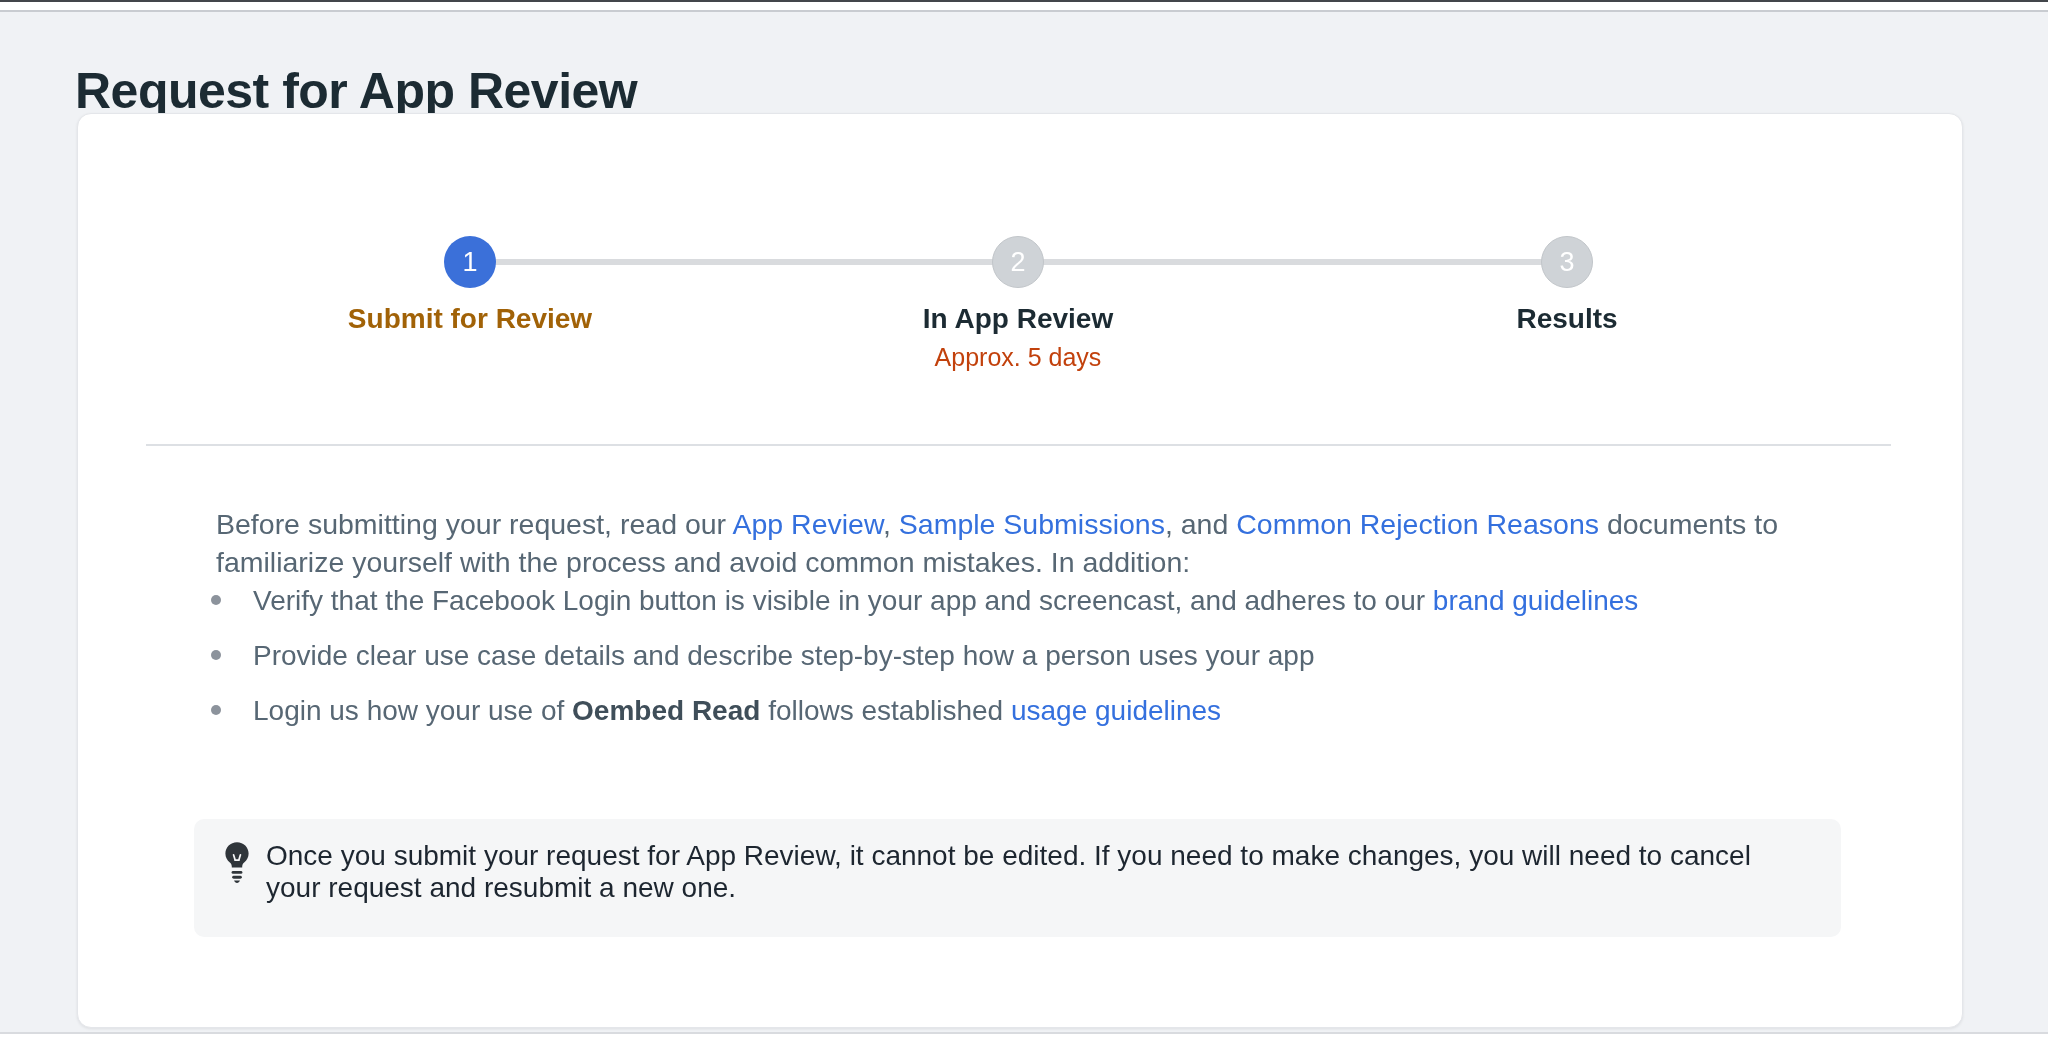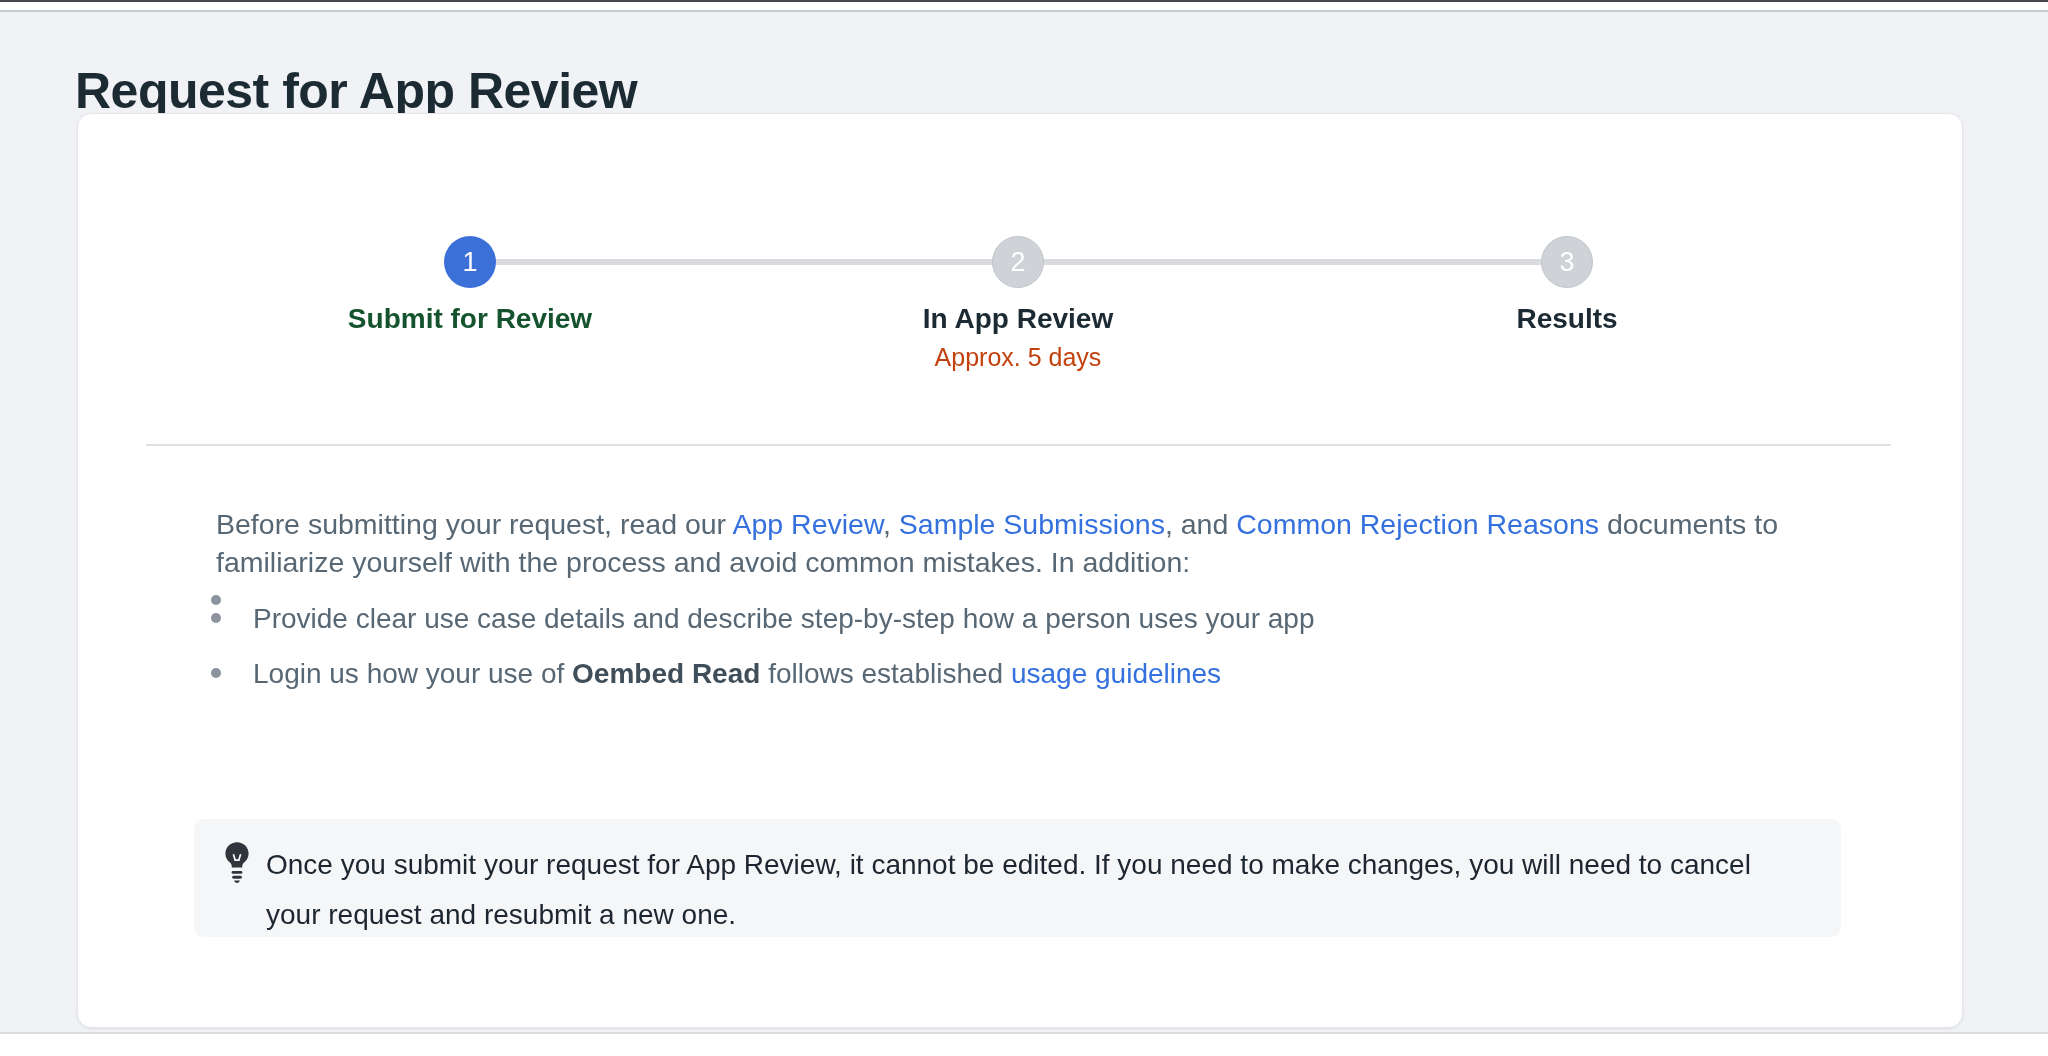--- a/index.html
+++ b/index.html
@@ -38,21 +38,21 @@
   .step-circle.active   { background:#3b70d9; }
   .step-circle.upcoming { background:#cfd3d7; border:1px solid #c2c6ca; line-height:50px; }
   .circle-1 { left:366px; }
   .circle-2 { left:914px; }
   .circle-3 { left:1463px; }
 
   .step-label {
     top:189px; width:440px; text-align:center;
     font-size:28px; font-weight:bold; color:#1c2b33;
   }
-  .label-1 { left:172px; color:#14532d; }
+  .label-1 { left:172px; color:#a16207; }
   .label-2 { left:720px; }
   .label-3 { left:1269px; }
   .step-sublabel { font-weight:normal; font-size:25px; color:#c2410c; margin-top:8px; min-height:0; }
 
   .section-divider { left:68px; top:330px; width:1745px; height:2px; background:#dde0e4; }
 
   
   .intro-paragraph {
     left:115px; top:362px; width:1600px;
     font-size:28.5px; line-height:38px; color:#576774;margin-left:23px;
@@ -71,21 +71,21 @@
   }
 
   
   .tip-box {
     left:116px; top:705px; width:1647px; height:118px;
     background:#f5f6f7; border-radius:10px;
   }
   .tip-icon { left:28px; top:22px; width:30px; height:42px; }
   .tip-text {
     left:72px; top:21px; width:1520px;
-    font-size:28px; line-height:50px; color:#1d2630;
+    font-size:28px; line-height:32px; color:#1d2630;
   }
 </style>
 </head>
 <body>
 
 <div class="abs top-dark-line"></div>
 <div class="abs top-white-bar"></div>
 
 <h1 class="abs page-title">Request for App Review</h1>
 
@@ -110,20 +110,21 @@
     <div class="step-sublabel"></div>
   </div>
 
   <div class="abs section-divider"></div>
 
   <p class="abs intro-paragraph"><span>Before submitting your request, read our </span><span class="inline-link">App Review</span><span>, </span><span class="inline-link">Sample Submissions</span><span>, and </span><span class="inline-link">Common Rejection Reasons</span><span> documents to familiarize yourself with the process and avoid common mistakes. In addition:</span></p>
 
   <ul class="abs bullet-list">
     <li class="bullet-item">
       <span class="bullet-dot"></span>
+      <span><span>Verify that the Facebook Login button is visible in your app and screencast, and adheres to our </span><span class="inline-link">brand guidelines</span></span>
     </li>
     <li class="bullet-item">
       <span class="bullet-dot"></span>
       <span><span>Provide clear use case details and describe step-by-step how a person uses your app</span></span>
     </li>
     <li class="bullet-item">
       <span class="bullet-dot"></span>
       <span><span>Login us how your use of </span><span class="bold-text">Oembed Read</span><span> follows established </span><span class="inline-link">usage guidelines</span></span>
     </li>
   </ul>

